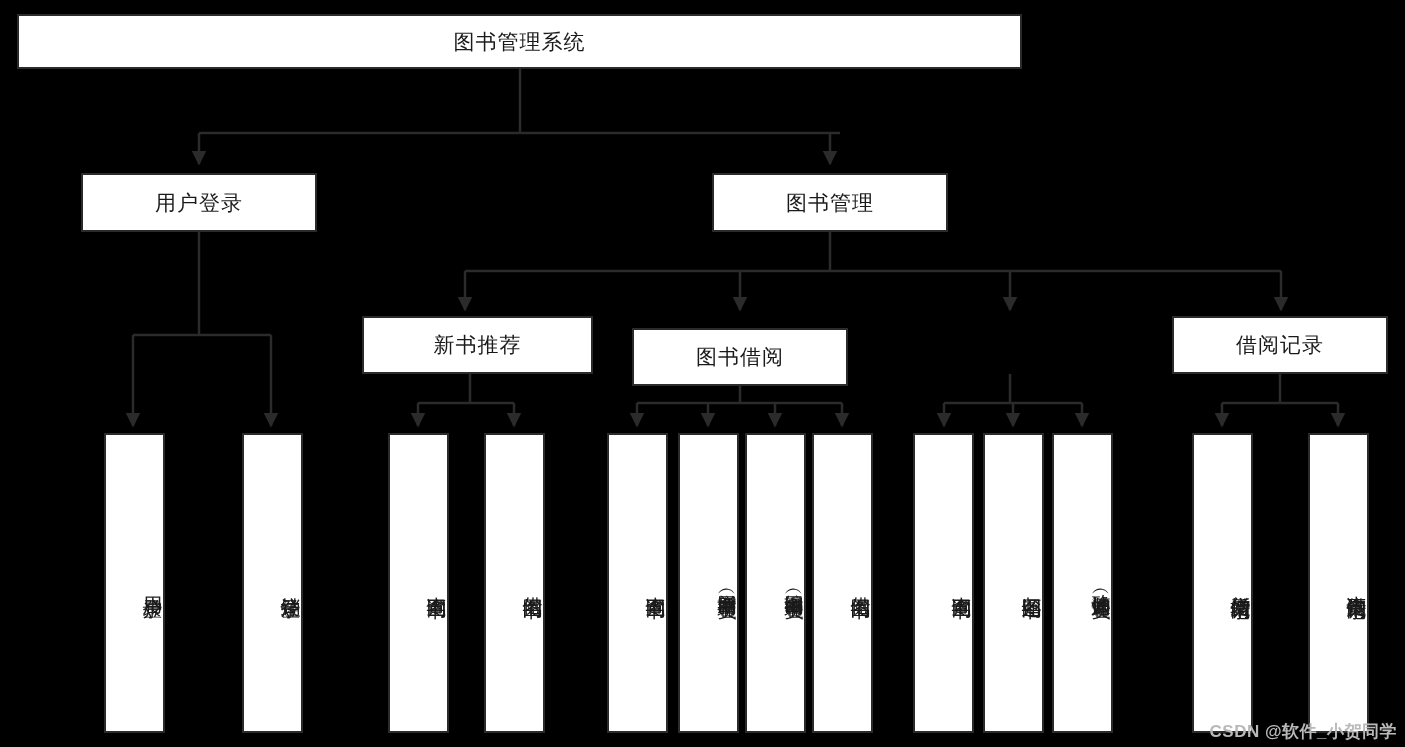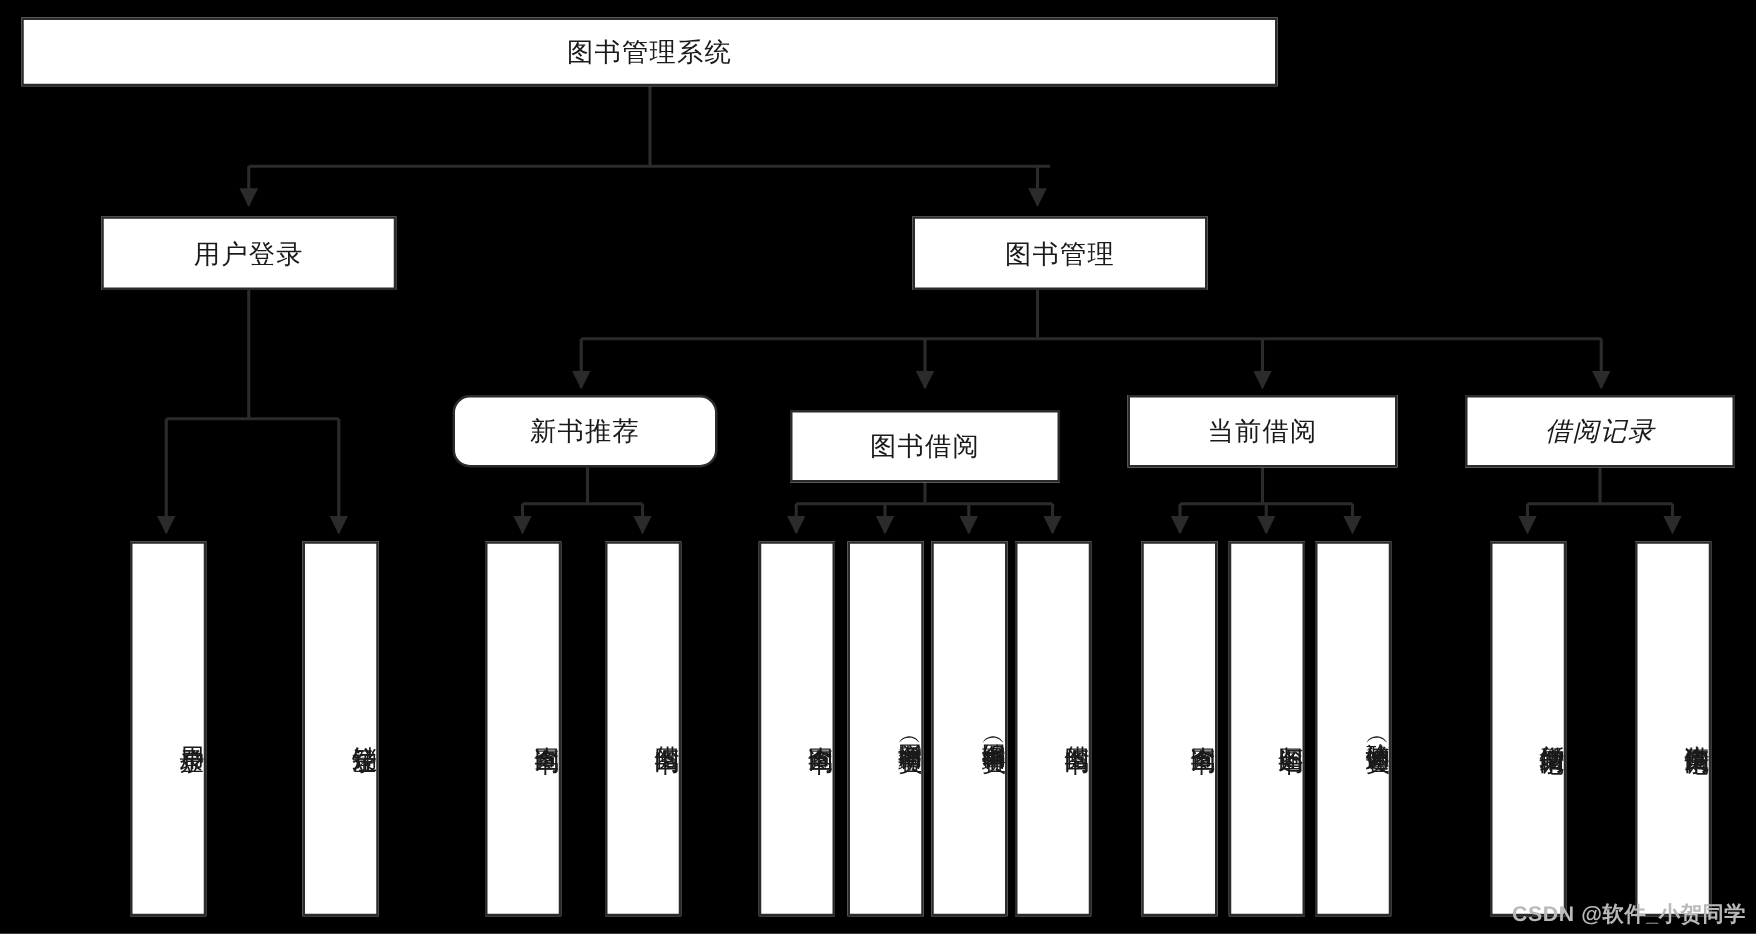--- a/index.html
+++ b/index.html
@@ -115,26 +115,25 @@
       <path d="M 1280 374 L 1280 403"></path>
       <path d="M 1222 403 L 1338 403"></path>
       <path d="M 1222 403 L 1222 426" marker-end="url(#arrow)"></path>
       <path d="M 1338 403 L 1338 426" marker-end="url(#arrow)"></path>
     </g>
   </svg>
 
   <div class="node horiz" style="left:17px; top:14px; width:1005px; height:55px;">图书管理系统</div>
 
   <div class="node horiz" style="left:81px; top:173px; width:236px; height:59px;">用户登录</div>
-  <div class="node horiz" style="left:712px; top:173px; width:236px; height:59px;margin-left:18px;">图书管理</div>
+  <div class="node horiz" style="left:712px; top:173px; width:236px; height:59px;">图书管理</div>
 
-  <div class="node horiz" style="left:362px; top:316px; width:212px; height:58px;border-radius:14px;">新书推荐</div>
+  <div class="node horiz" style="left:362px; top:316px; width:231px; height:58px;">新书推荐</div>
   <div class="node horiz" style="left:632px; top:328px; width:216px; height:58px;">图书借阅</div>
-  <div class="node horiz" style="left:902px; top:316px; width:216px; height:58px;">当前借阅</div>
-  <div class="node horiz" style="left:1172px; top:316px; width:216px; height:58px;font-style:italic;">借阅记录</div>
+  <div class="node horiz" style="left:1172px; top:316px; width:216px; height:58px;">借阅记录</div>
 
   <div class="node vert" style="left:104px; top:433px; width:61px; height:300px;">用户登录</div>
   <div class="node vert" style="left:242px; top:433px; width:61px; height:300px;">注销登录</div>
 
   <div class="node vert" style="left:388px; top:433px; width:61px; height:300px;">查询图书</div>
   <div class="node vert" style="left:484px; top:433px; width:61px; height:300px;">借阅图书</div>
 
   <div class="node vert" style="left:607px; top:433px; width:61px; height:300px;">查询图书</div>
   <div class="node vert tall-text" style="left:678px; top:433px; width:61px; height:300px;">新增图书（管理员）</div>
   <div class="node vert tall-text" style="left:745px; top:433px; width:61px; height:300px;">编辑图书（管理员）</div>

